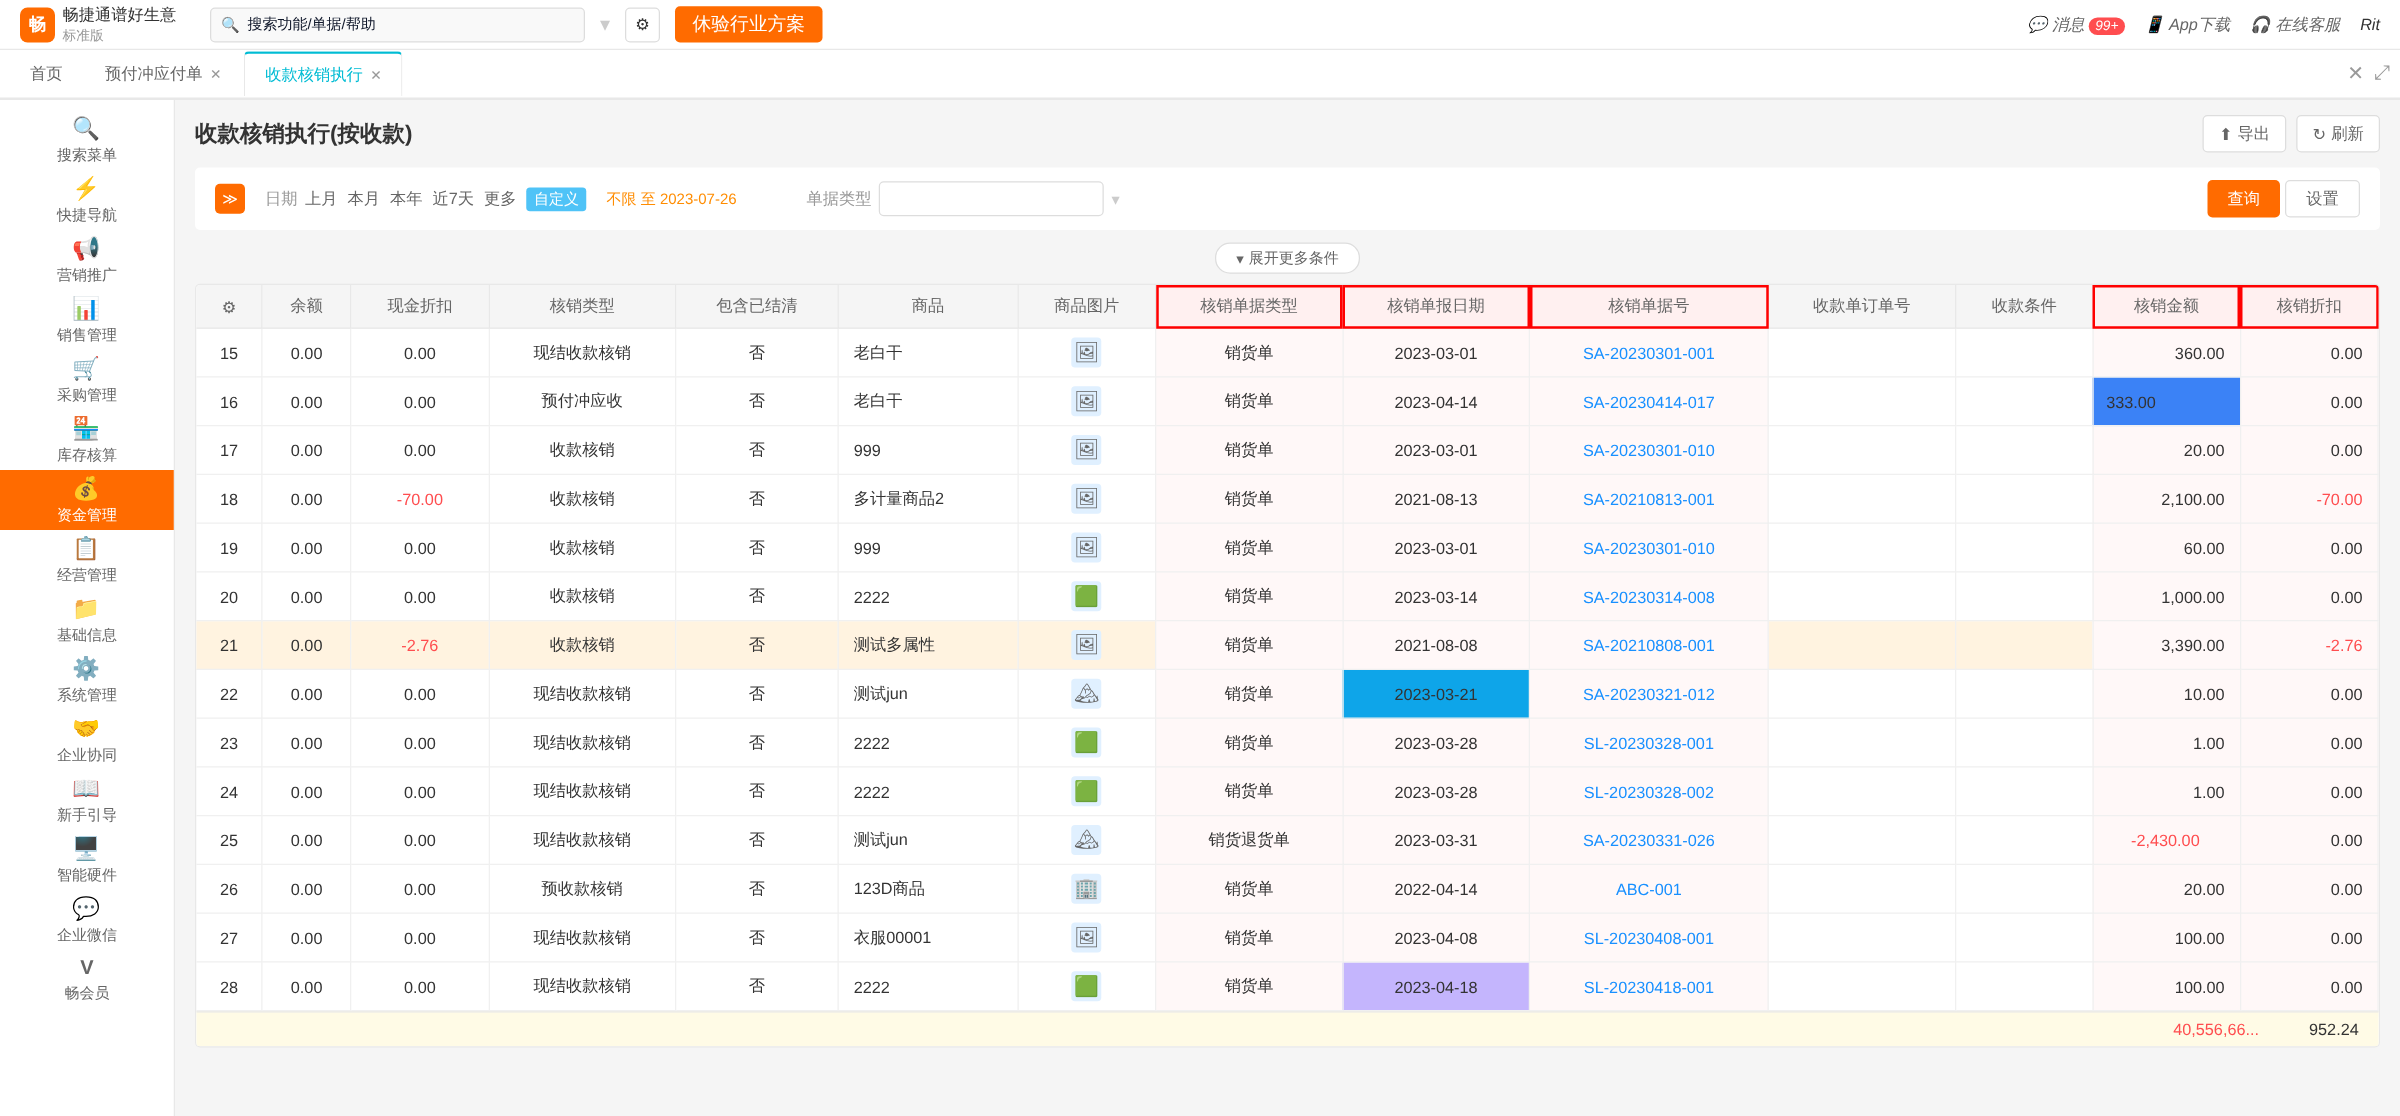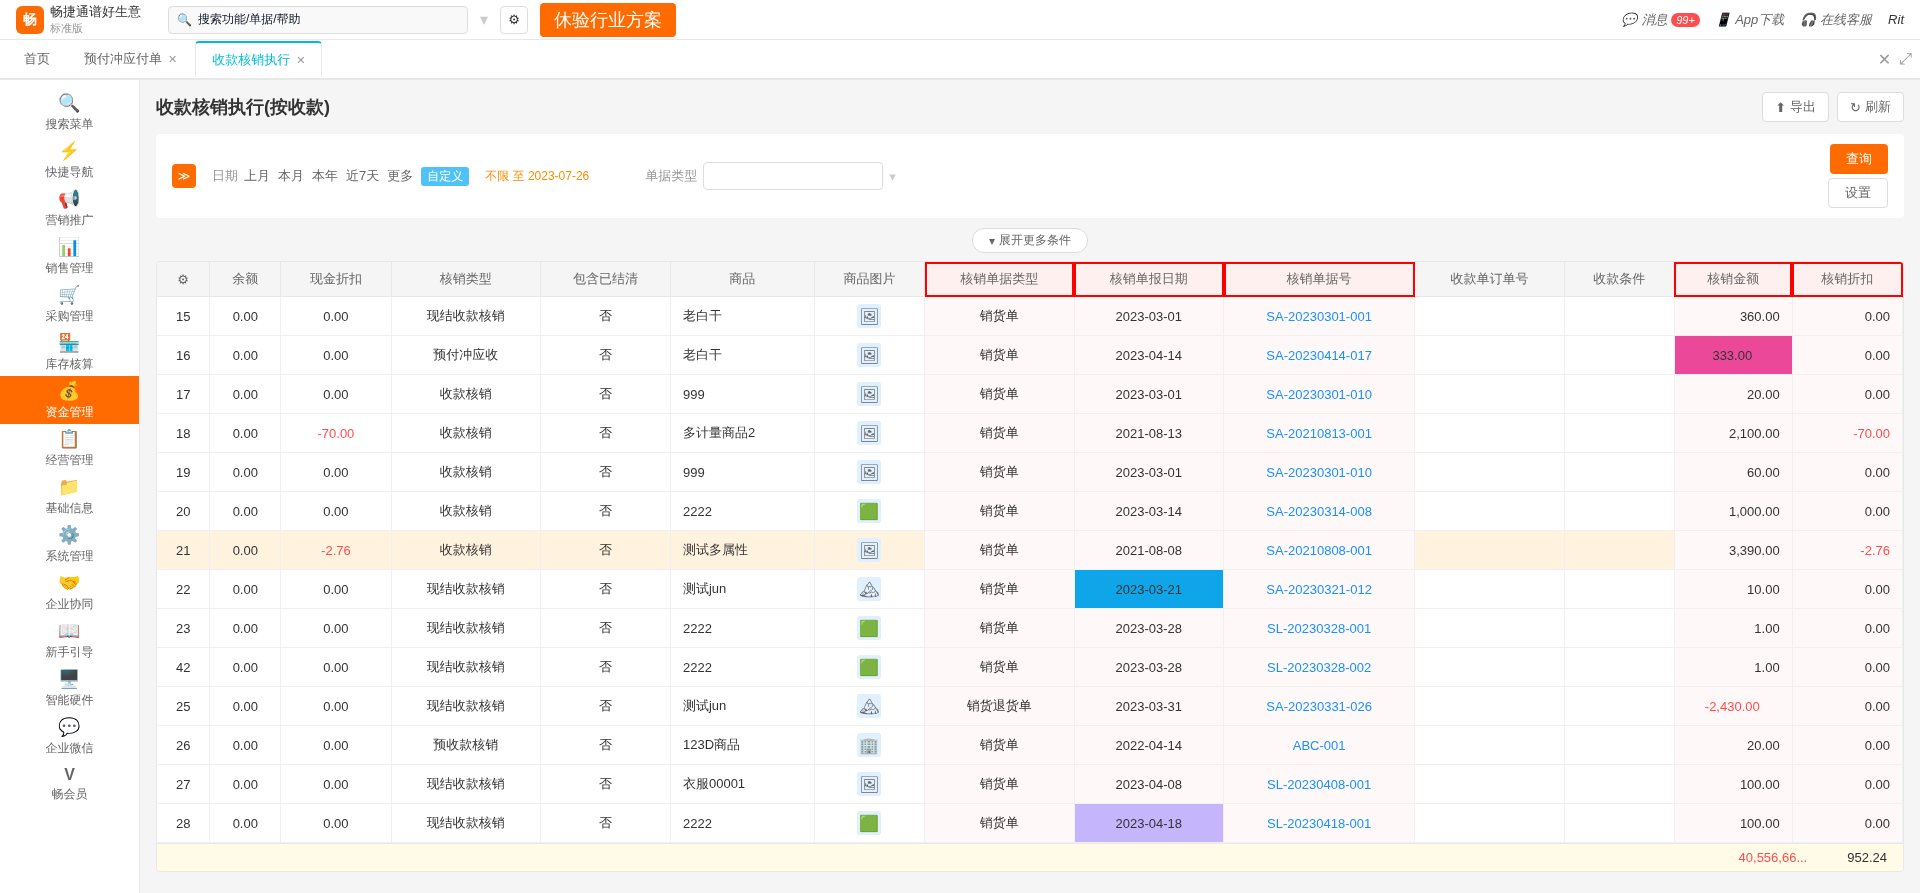--- a/index.html
+++ b/index.html
@@ -5,21 +5,21 @@
     * { box-sizing: border-box; margin: 0; padding: 0; }
     body { font-family: 'Microsoft YaHei', Arial, sans-serif; font-size: 13px; background: #f5f5f5; color: #333; width: 1920px; min-height: 893px; overflow-x: hidden; }
 
     
     .top-bar { height: 40px; background: #fff; display: flex; align-items: center; padding: 0 16px; border-bottom: 1px solid #e8e8e8; gap: 12px; }
     .logo-area { display: flex; align-items: center; gap: 6px; min-width: 140px; }
     .logo-icon { width: 28px; height: 28px; background: #ff6b00; border-radius: 6px; display: flex; align-items: center; justify-content: center; color: #fff; font-weight: bold; font-size: 14px; }
     .logo-text { font-size: 13px; color: #333; }
     .logo-edition { font-size: 11px; color: #999; }
     .top-search { flex: 1; max-width: 300px; height: 28px; border: 1px solid #ddd; border-radius: 4px; padding: 0 8px; font-size: 12px; color: #999; background: #f9f9f9; display: flex; align-items: center; gap: 6px; }
-    .top-btn-orange { background: #ff6b00; color: #fff; border: none; border-radius: 4px; padding: 5px 14px; font-size: 18px; cursor: pointer; }
+    .top-btn-orange { background: #ff6b00; color: #fff; border: none; border-radius: 4px; padding: 5px 14px; font-size: 15px; cursor: pointer; }
     .top-right { margin-left: auto; display: flex; align-items: center; gap: 16px; font-size: 13px; color: #666; font-style: italic; }
     .badge { background: #ff4d4f; color: #fff; border-radius: 10px; padding: 1px 5px; font-size: 11px; }
     .gear-btn { width: 28px; height: 28px; border: 1px solid #ddd; border-radius: 4px; display: flex; align-items: center; justify-content: center; cursor: pointer; background: #fff; }
 
     
     .tab-bar { height: 40px; background: #fff; display: flex; align-items: center; border-bottom: 2px solid #e8e8e8; padding: 0 8px; gap: 2px; }
     .tab-item { height: 36px; padding: 0 16px; display: flex; align-items: center; gap: 6px; font-size: 13px; cursor: pointer; border-radius: 4px 4px 0 0; color: #666; }
     .tab-item.active { background: #fff; border-top: 2px solid #00bcd4; border-left: 1px solid #e8e8e8; border-right: 1px solid #e8e8e8; color: #00bcd4; font-weight: 500; }
     .tab-close { font-size: 11px; color: #999; cursor: pointer; }
     .tab-right-icons { margin-left: auto; display: flex; gap: 8px; color: #999; font-size: 16px; cursor: pointer; }
@@ -219,21 +219,21 @@
         </div>
       </div>
       <div style="display:flex;flex-direction:column;gap:2px">
         <div class="filter-date-range">不限 至 2023-07-26</div>
       </div>
       <div class="filter-group" style="margin-left:40px">
         <span class="filter-label">单据类型</span>
         <input class="filter-input" type="text" style="width: 180px;">
         <span style="color:#ccc;cursor:pointer">▾</span>
       </div>
-      <div style="margin-left:auto;display:flex;flex-direction:column;gap:4px;align-items:flex-end">
+      <div style="margin-left:auto;display:flex;flex-direction:row;gap:4px;align-items:center">
         <button class="query-btn">查询</button>
         <button class="settings-btn">设置</button>
       </div>
     </div>
 
     <div class="expand-bar">
       <button class="expand-btn">
         <span>▾</span>
         <span>展开更多条件</span>
       </button>
@@ -282,21 +282,21 @@
       <td class="">0.00</td>
       <td>预付冲应收</td>
       <td>否</td>
       <td style="text-align:left;padding-left:12px">老白干</td>
       <td><span class="img-placeholder" style="font-size:16px">🖼</span></td>
       <td style="background:#fff8f8">销货单</td>
       <td style="background:#fff8f8">2023-04-14</td>
       <td style="background:#fff8f8"><a class="link-text">SA-20230414-017</a></td>
       <td></td>
       <td></td>
-      <td class="" style="background:#ec4899;text-align:center;padding-right:12px">333.00</td>
+      <td class="" style="background:#3b82f6;text-align:left;padding-right:12px">333.00</td>
       <td class="" style="background:#fff8f8;text-align:right;padding-right:12px">0.00</td>
     </tr>
             <tr>
       <td>17</td>
       <td>0.00</td>
       <td class="">0.00</td>
       <td>收款核销</td>
       <td>否</td>
       <td style="text-align:left;padding-left:12px">999</td>
       <td><span class="img-placeholder" style="font-size:16px">🖼</span></td>
@@ -398,21 +398,21 @@
       <td><span class="img-placeholder" style="font-size:16px">🟩</span></td>
       <td style="background:#fff8f8">销货单</td>
       <td style="background:#fff8f8">2023-03-28</td>
       <td style="background:#fff8f8"><a class="link-text">SL-20230328-001</a></td>
       <td></td>
       <td></td>
       <td class="" style="background:#fff8f8;text-align:right;padding-right:12px">1.00</td>
       <td class="" style="background:#fff8f8;text-align:right;padding-right:12px">0.00</td>
     </tr>
             <tr>
-      <td>42</td>
+      <td>24</td>
       <td>0.00</td>
       <td class="">0.00</td>
       <td>现结收款核销</td>
       <td>否</td>
       <td style="text-align:left;padding-left:12px">2222</td>
       <td><span class="img-placeholder" style="font-size:16px">🟩</span></td>
       <td style="background:#fff8f8">销货单</td>
       <td style="background:#fff8f8">2023-03-28</td>
       <td style="background:#fff8f8"><a class="link-text">SL-20230328-002</a></td>
       <td></td>

